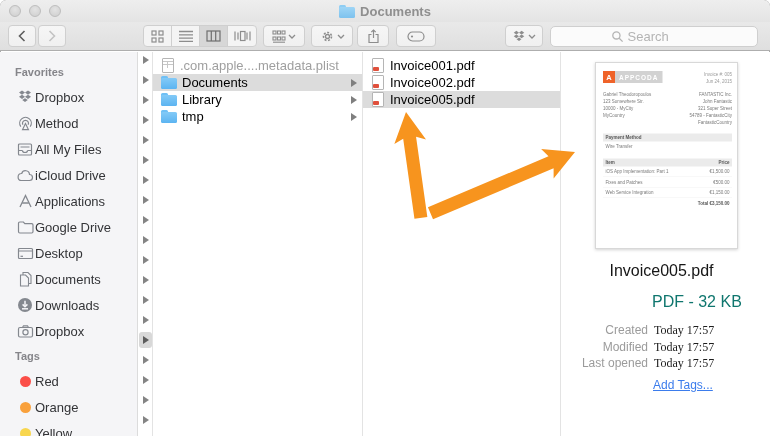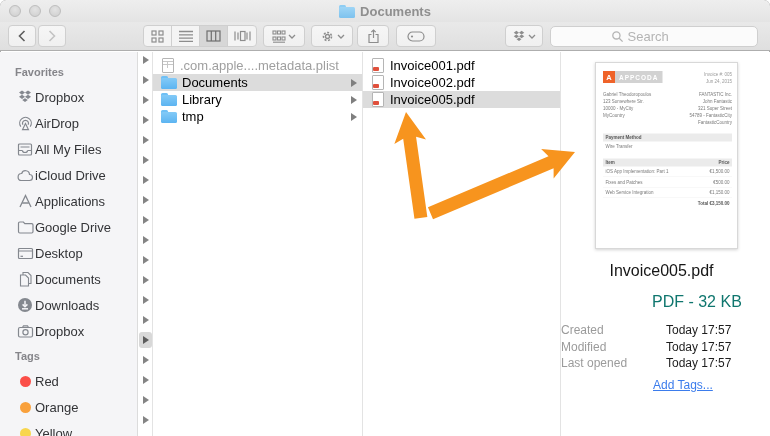--- a/index.html
+++ b/index.html
@@ -138,22 +138,22 @@
   .inv-line { font-size:9px; padding:5px 5px; }
   .inv-row { display:flex; justify-content:space-between; font-size:9px;
     padding:5px 5px; border-bottom:1px solid #f1f1f1; }
   .inv-total { text-align:right; font-weight:bold; font-size:9px; padding:6px 5px; color:#555; }
 
   .pv-name { position:absolute; top:210px; left:0; right:8px; text-align:center;
     font-size:16px; color:#161616; }
   .pv-kind { position:absolute; top:241px; left:91px; font-size:16px; color:#0f766e; }
   .pv-details { position:absolute; top:270px; left:0; right:0; }
   .pv-drow { display:flex; font-size:12px; line-height:16.5px; }
-  .pv-label { width:87px; text-align:left; color:#9b9b9b; }
-  .pv-value { margin-left:18px; color:#1d1d1d; }
+  .pv-label { width:87px; text-align:right; color:#9b9b9b; }
+  .pv-value { margin-left:6px; color:#1d1d1d;font-family:Liberation Serif, serif; }
   .pv-addtags { position:absolute; top:326px; left:92px; font-size:12px;
     color:#3b7cec; cursor:pointer;text-decoration:underline; }
 
   
   .overlay { position:absolute; inset:0; pointer-events:none; z-index:10; }
 
   svg.glyph { display:block; }
 </style>
 </head>
 <body>
@@ -320,21 +320,21 @@
       <div class="side-item">
         <span class="side-icon">
             <svg class="glyph" width="17" height="16" viewBox="0 0 17 16">
               <g fill="none" stroke="#84888f" stroke-width="1.2">
                 <path d="M5.9 9.8 A3 3 0 1 1 11.1 9.8"></path>
                 <path d="M3.8 11.6 A5.8 5.8 0 1 1 13.2 11.6"></path>
                 <path d="M8.5 8.6 L5.6 14.6 L11.4 14.6 Z"></path>
               </g>
             </svg>
           </span>
-        <span>AirDrop</span>
+        <span>Method</span>
       </div>
 
       <div class="side-item">
         <span class="side-icon">
             <svg class="glyph" width="16" height="15" viewBox="0 0 16 15">
               <g fill="none" stroke="#84888f" stroke-width="1.2">
                 <rect x="1.5" y="2" width="13" height="11" rx="1"></rect>
                 <line x1="1.5" y1="8.5" x2="5.5" y2="8.5"></line>
                 <line x1="10.5" y1="8.5" x2="14.5" y2="8.5"></line>
                 <path d="M5.5 8.5 c0 1.2 1 2 2.5 2 s2.5-0.8 2.5-2"></path>

